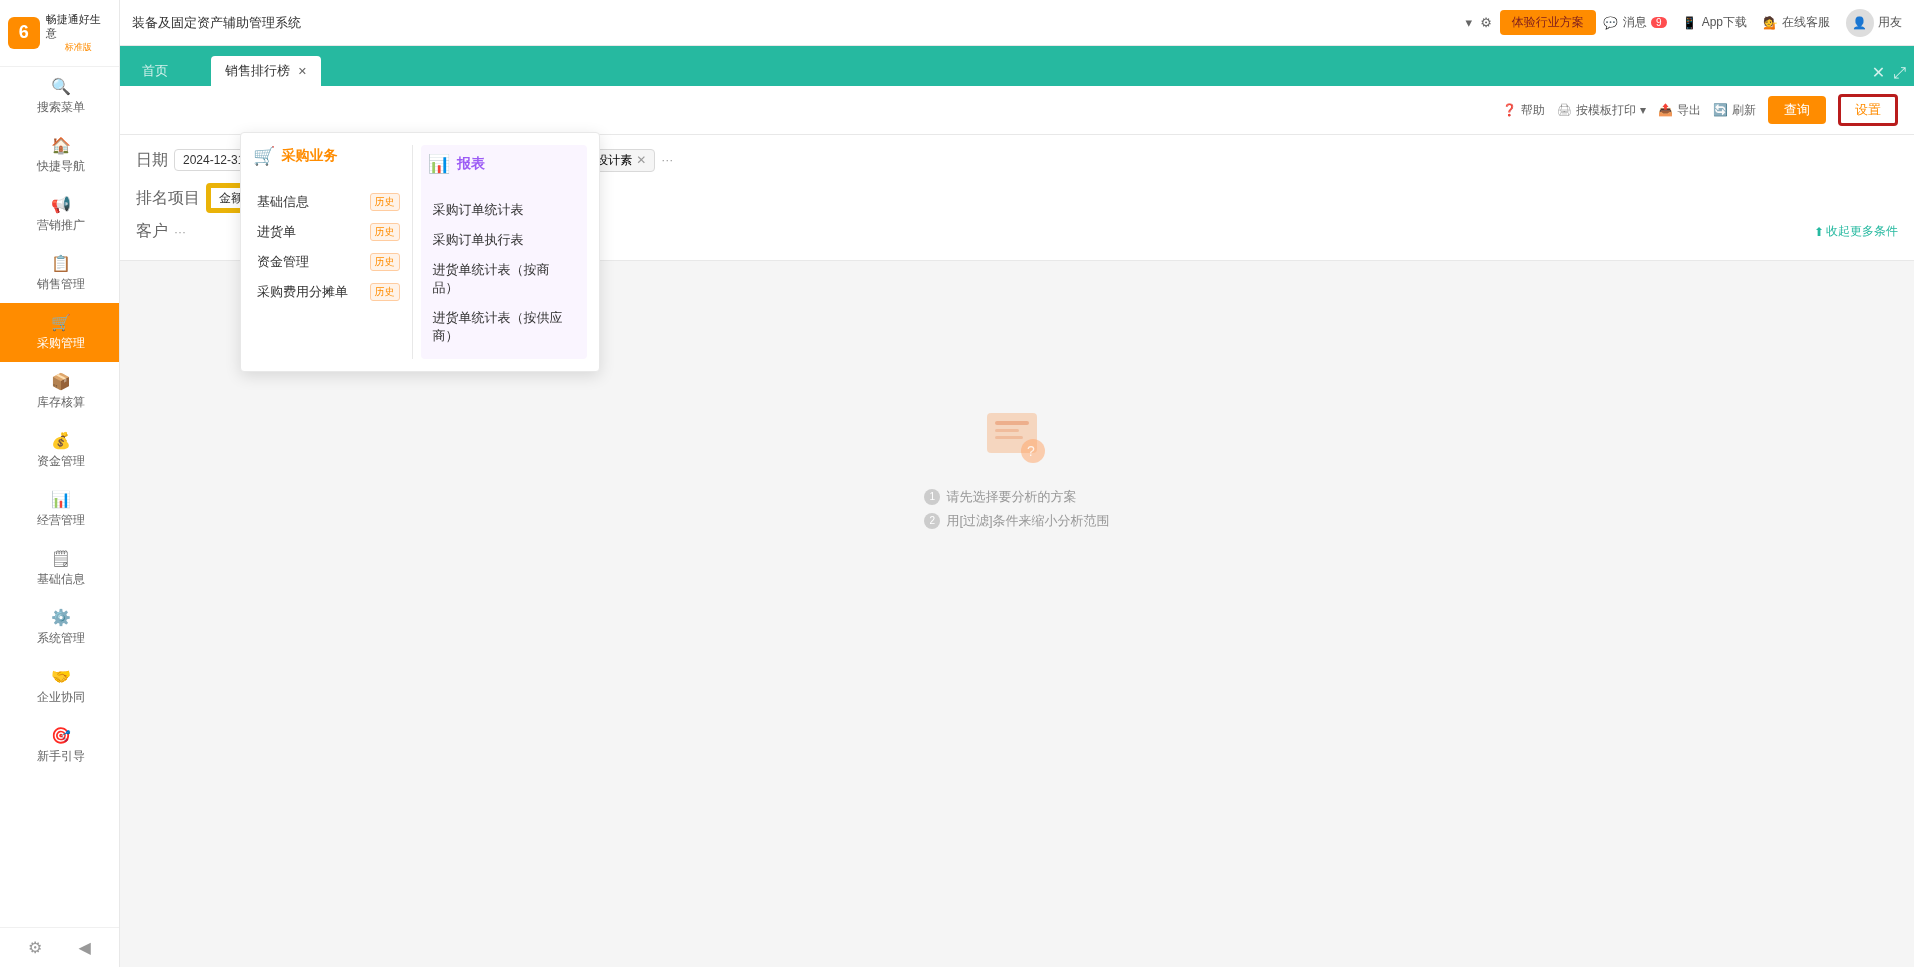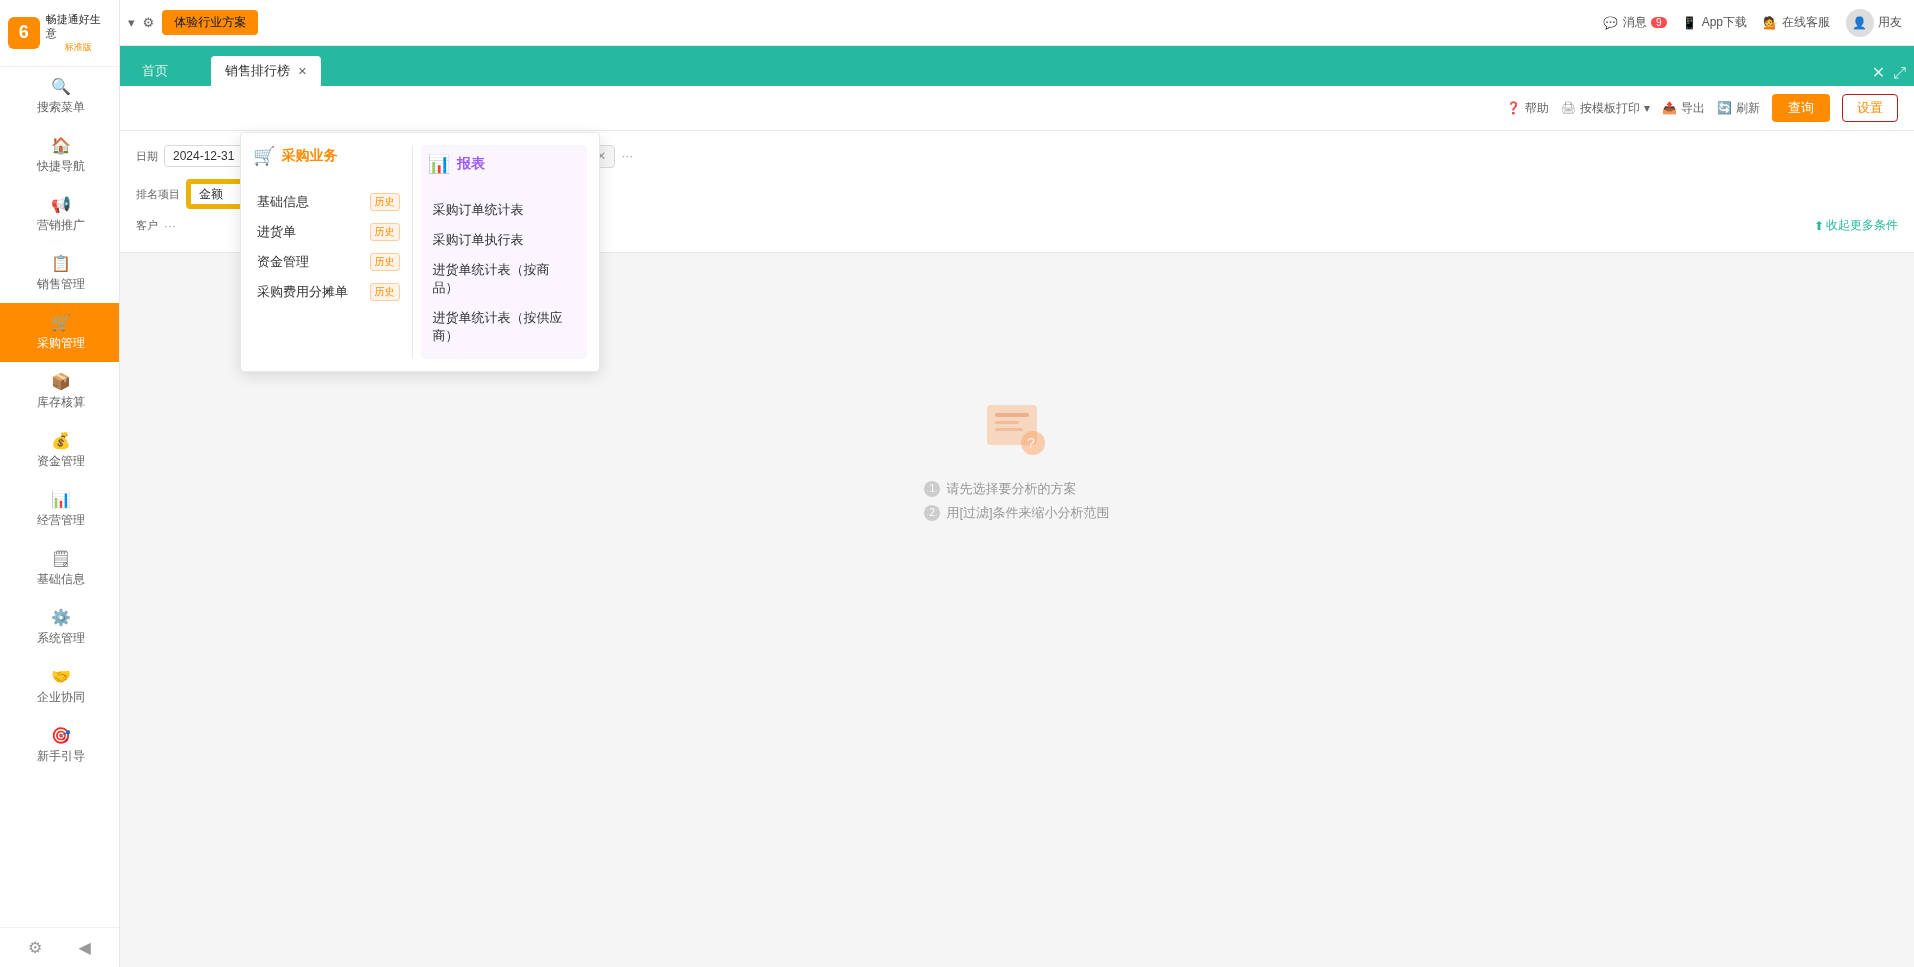--- a/index.html
+++ b/index.html
@@ -22,21 +22,21 @@
     .sidebar-footer-btn { cursor: pointer; color: #999; font-size: 16px; }
 
     
     .main { flex: 1; display: flex; flex-direction: column; overflow: hidden; }
 
     
     .top-header { height: 46px; background: #fff; display: flex; align-items: center; padding: 0 12px; border-bottom: 1px solid #e8e8e8; gap: 8px; }
     .header-system-name { font-size: 13px; color: #333; flex: 1; }
     .header-dropdown-btn { cursor: pointer; color: #666; margin-left: -4px; }
     .header-settings-btn { cursor: pointer; color: #666; }
-    .header-industry-btn { background: #ff8c00; color: #0f172a; border: none; padding: 4px 12px; border-radius: 4px; cursor: pointer; font-size: 12px; }
+    .header-industry-btn { background: #ff8c00; color: #7f1d1d; border: none; padding: 4px 12px; border-radius: 4px; cursor: pointer; font-size: 12px; }
     .header-right { display: flex; align-items: center; gap: 16px; margin-left: auto; }
     .header-right-item { display: flex; align-items: center; gap: 4px; cursor: pointer; color: #555; font-size: 12px; }
     .header-badge { background: #ff4d4f; color: #fff; font-size: 10px; border-radius: 8px; padding: 0 4px; min-width: 16px; text-align: center; }
     .header-avatar { width: 28px; height: 28px; background: #ddd; border-radius: 50%; display: flex; align-items: center; justify-content: center; font-size: 12px; color: #666; }
 
     
     .tabs-bar { height: 40px; background: #26b9a0; display: flex; align-items: flex-end; padding: 0 8px; gap: 29px; }
     .tab { padding: 6px 14px; font-size: 13px; cursor: pointer; border-radius: 4px 4px 0 0; color: rgba(255,255,255,0.8); }
     .tab.home { background: transparent; }
     .tab.active { background: #fff; color: #333; margin-top: 30px; }
@@ -44,27 +44,27 @@
     .tabs-spacer { flex: 1; }
     .tabs-controls { display: flex; align-items: center; gap: 8px; padding-bottom: 4px; }
     .tabs-controls span { color: rgba(255,255,255,0.8); cursor: pointer; font-size: 16px; }
 
     
     .content { flex: 1; background: #f5f5f5; position: relative; overflow: hidden; }
     .content-toolbar { background: #fff; padding: 8px 16px; display: flex; align-items: center; gap: 12px; border-bottom: 1px solid #e8e8e8; justify-content: flex-end; }
     .toolbar-btn { display: flex; align-items: center; gap: 4px; cursor: pointer; color: #666; font-size: 12px; }
     .toolbar-btn .icon { color: #999; }
     .action-btn { background: #ff8c00; color: #fff; border: none; padding: 5px 16px; border-radius: 4px; cursor: pointer; font-size: 13px; }
-    .settings-btn { background: #fff; color: #ff8c00; border: 1px solid #b91c1c; padding: 4px 14px; border-radius: 4px; cursor: pointer; font-size: 13px; }
+    .settings-btn { background: #fff; color: #ff8c00; border: 3px solid #b91c1c; padding: 4px 14px; border-radius: 4px; cursor: pointer; font-size: 13px; }
 
     
     .filter-area { background: #fff; padding: 10px 16px; border-bottom: 1px solid #e8e8e8; }
     .filter-row { display: flex; align-items: center; gap: 16px; margin-bottom: 8px; }
     .filter-item { display: flex; align-items: center; gap: 6px; }
-    .filter-label { color: #666; font-size: 11px; white-space: nowrap; }
+    .filter-label { color: #666; font-size: 16px; white-space: nowrap; }
     .filter-value { color: #333; font-size: 12px; }
     .filter-input { border: 1px solid #d9d9d9; border-radius: 4px; padding: 3px 8px; font-size: 12px; color: #333; min-width: 120px; }
     .filter-select { border: 5px solid #eab308; border-radius: 4px; padding: 3px 24px 3px 8px; font-size: 12px; color: #333; appearance: none; cursor: pointer; background: #fff; }
     .filter-tag { display: inline-flex; align-items: center; gap: 4px; background: #f5f5f5; border: 1px solid #d9d9d9; border-radius: 4px; padding: 2px 8px; font-size: 12px; }
     .filter-tag-close { cursor: pointer; color: #999; }
     .filter-more { color: #999; cursor: pointer; font-size: 12px; }
     .filter-collapse { color: #26b9a0; cursor: pointer; font-size: 12px; display: flex; align-items: center; gap: 2px; }
 
     
     .empty-state { display: flex; flex-direction: column; align-items: center; justify-content: center; height: 400px; gap: 12px; }
@@ -149,20 +149,21 @@
     </div>
     <div class="sidebar-footer">
       <span class="sidebar-footer-btn">⚙</span>
       <span class="sidebar-footer-btn">◀</span>
     </div>
   </div>
 
   <div class="main">
 
     <div class="top-header">
+      <span class="header-system-name">装备及固定资产辅助管理系统</span>
       <span class="header-dropdown-btn">▾</span>
       <span class="header-settings-btn">⚙</span>
       <button class="header-industry-btn">体验行业方案</button>
       <div class="header-right">
         <div class="header-right-item">
           <span>💬</span>
           <span>消息</span>
           <span class="header-badge">9</span>
         </div>
         <div class="header-right-item">

